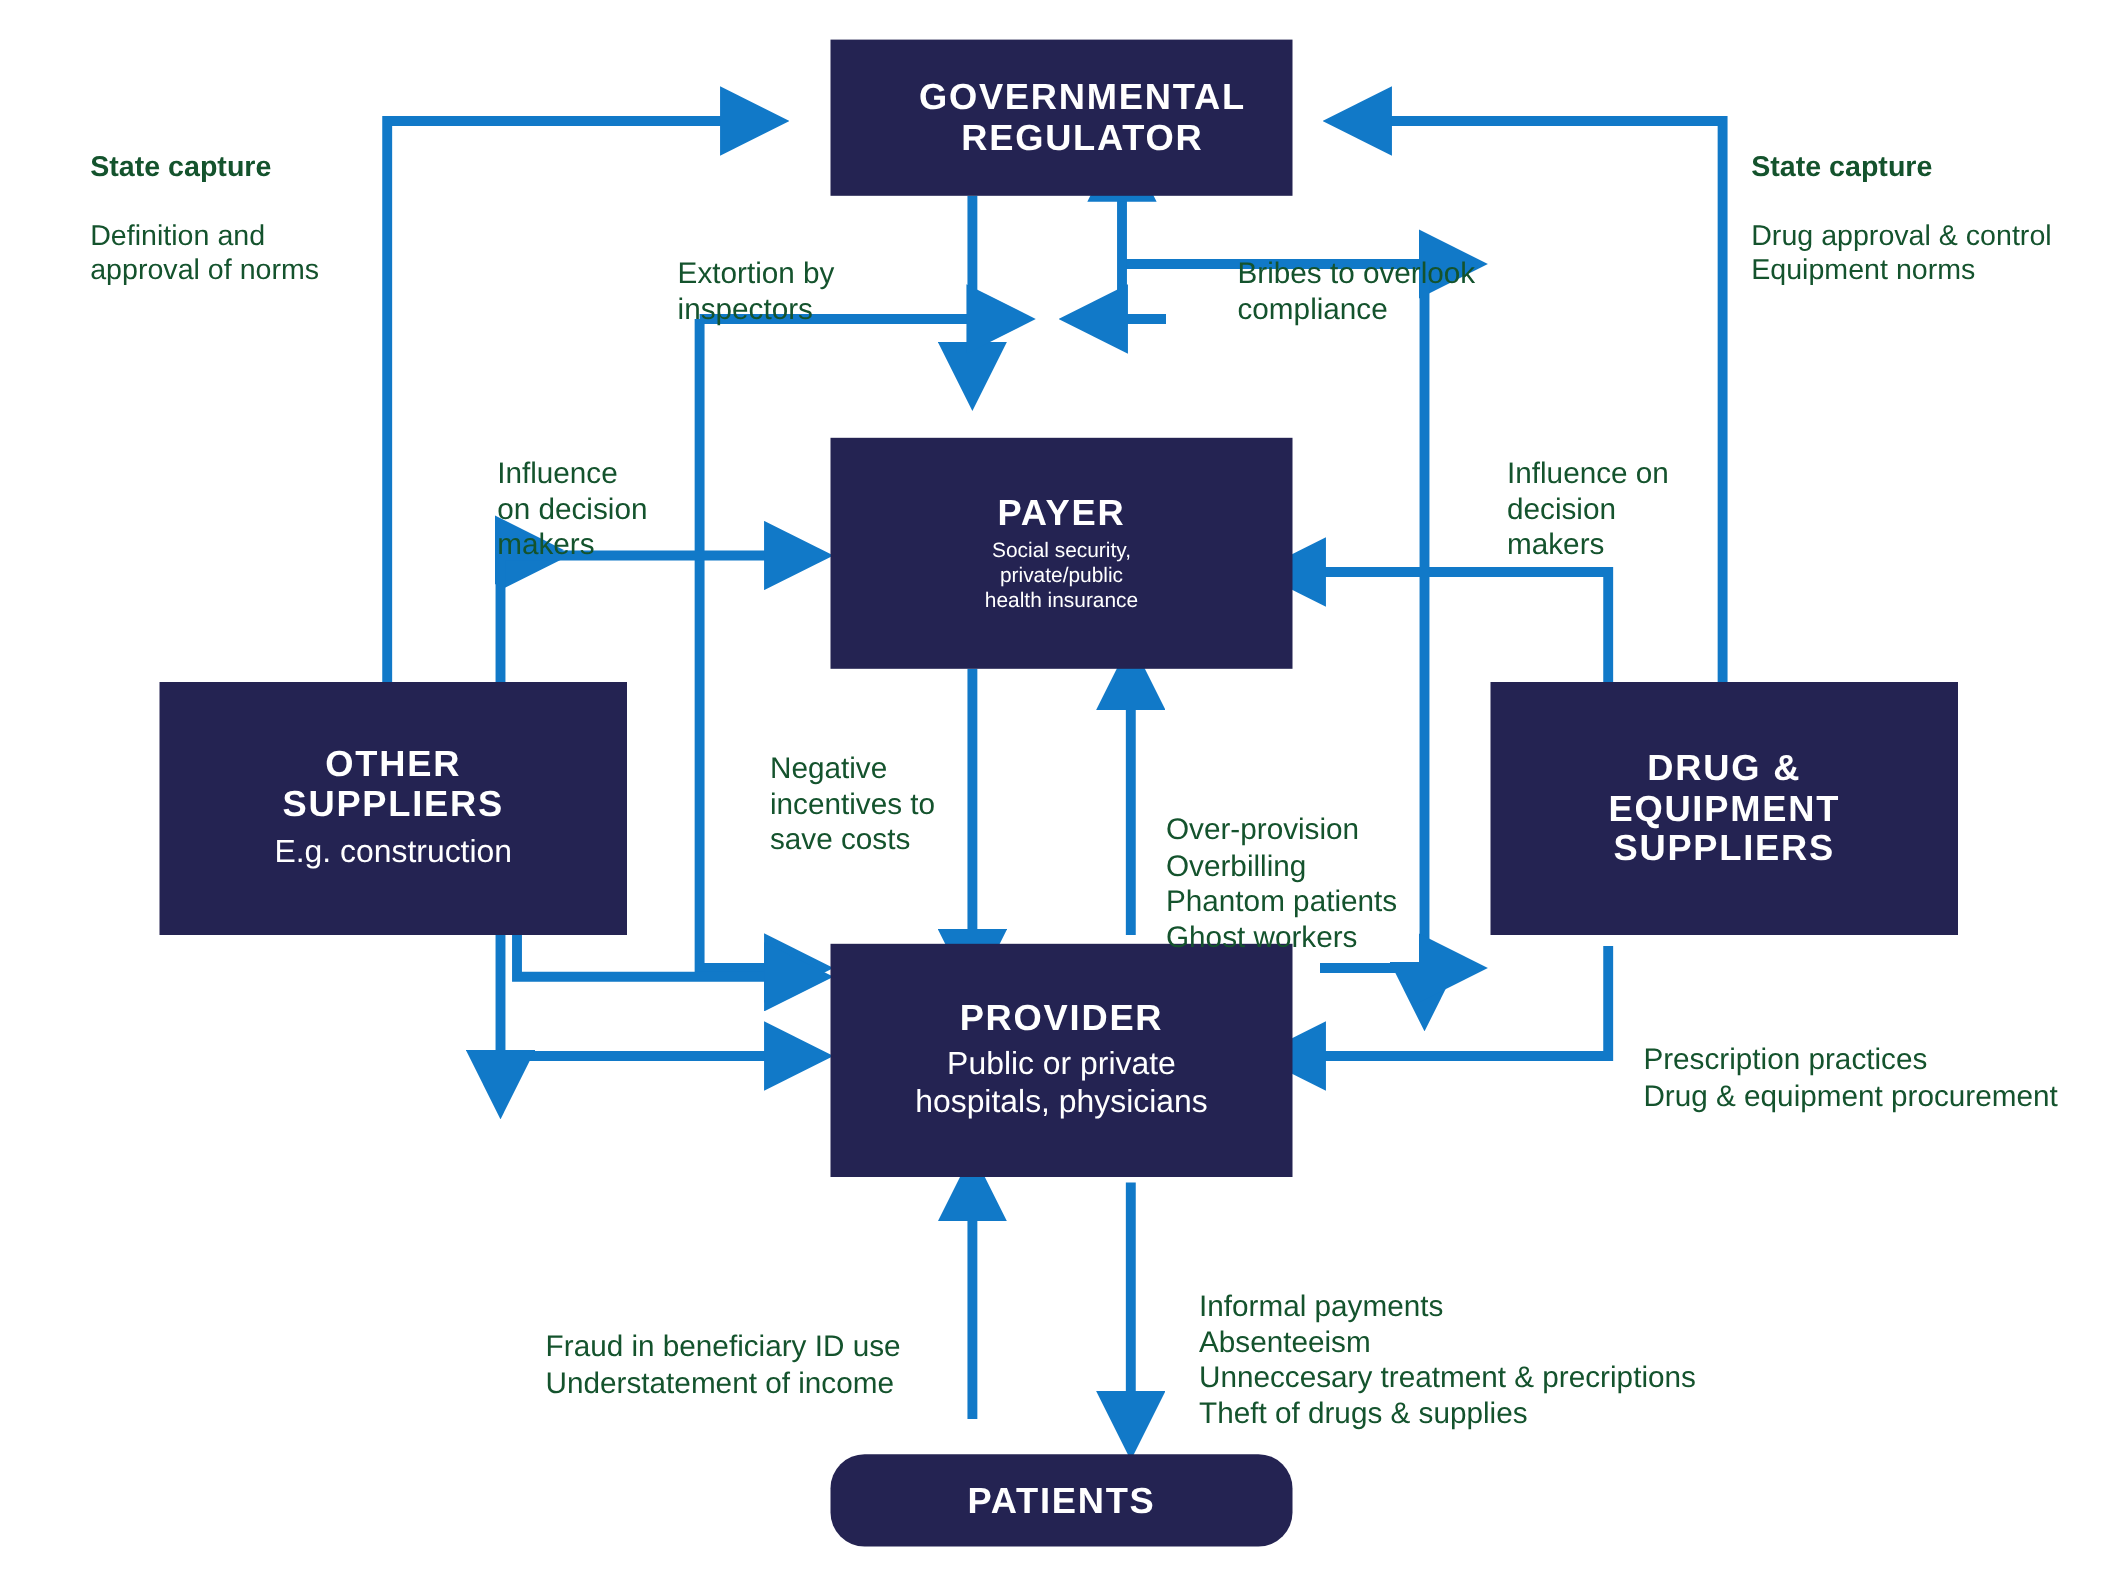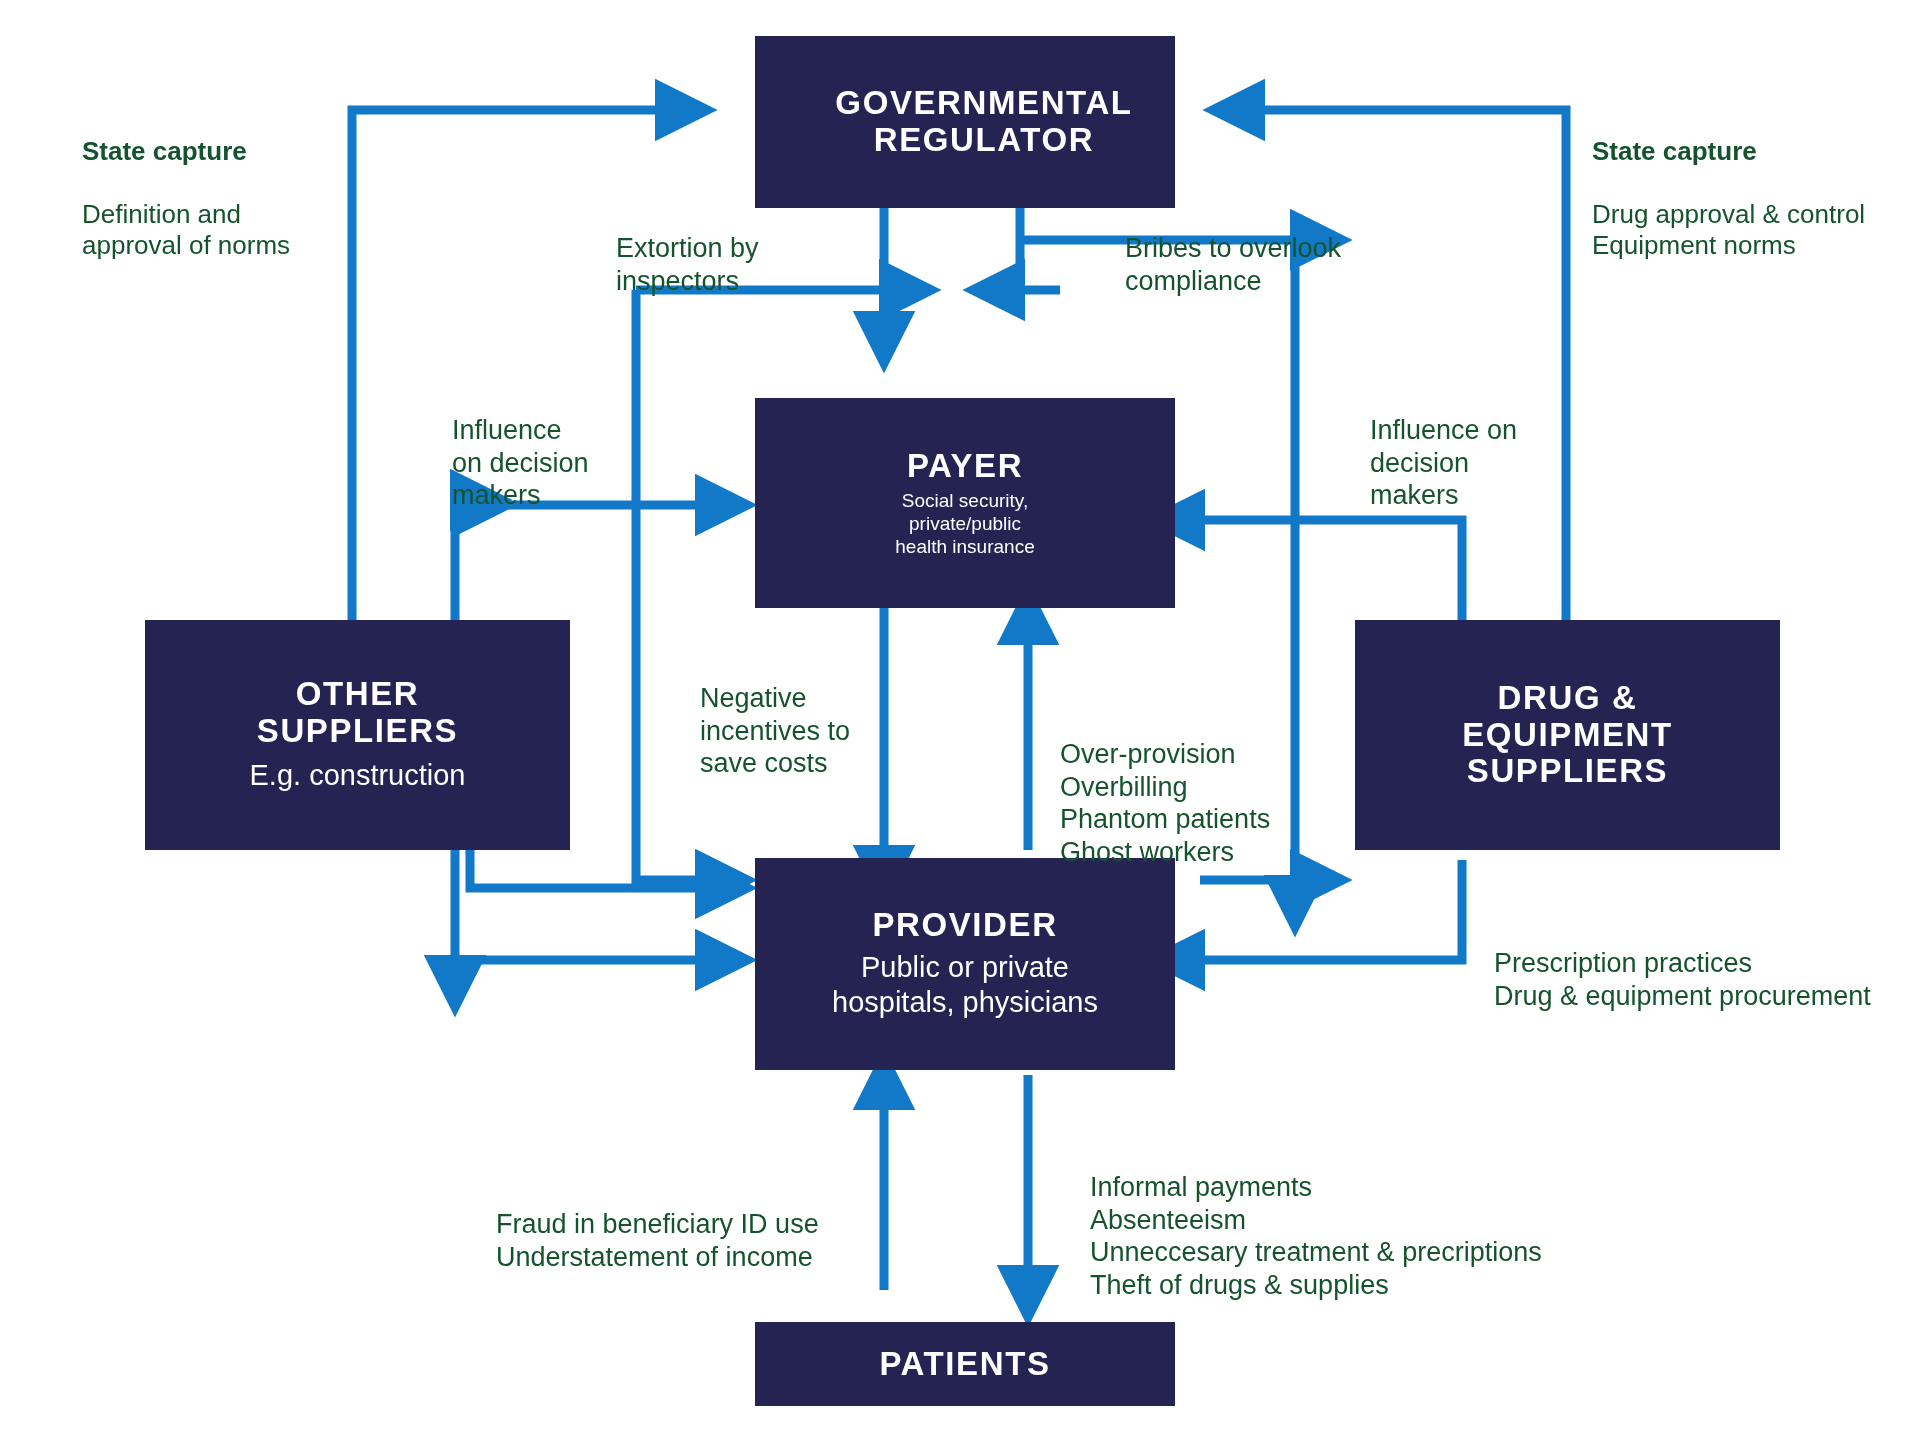--- a/index.html
+++ b/index.html
@@ -107,21 +107,21 @@
       <path d="M 455,700 L 455,960" marker-end=""></path>
 
       <path d="M 1462,860 L 1462,960 L 1200,960"></path>
 
       <path d="M 884,1290 L 884,1105"></path>
 
       <path d="M 1028,1075 L 1028,1270"></path>
     </g>
   </svg>
 
-  <div class="node" style="left:755px; top:36px; width:420px; height:172px; font-size:33px;padding-left:48px;">
+  <div class="node" style="left:755px; top:36px; width:420px; height:142px; font-size:33px;padding-left:48px;">
     <div class="n-title">GOVERNMENTAL
 REGULATOR</div>
   </div>
 
   <div class="node" style="left:755px; top:398px; width:420px; height:210px; font-size:30px;">
     <div class="n-title" style="font-size:33px; margin-bottom:4px;">PAYER</div>
     <div class="n-sub" style="font-size:19px; white-space:pre-line;">Social security,
 private/public
 health insurance</div>
   </div>
@@ -137,21 +137,21 @@
 SUPPLIERS</div>
     <div class="n-sub" style="font-size:29px;">E.g. construction</div>
   </div>
 
   <div class="node" style="left:1355px; top:620px; width:425px; height:230px; font-size:30px;">
     <div class="n-title" style="font-size:33px; white-space:pre-line;">DRUG &amp;
 EQUIPMENT
 SUPPLIERS</div>
   </div>
 
-  <div class="node" style="left:755px; top:1322px; width:420px; height:84px; font-size:33px;">
+  <div class="node" style="left:755px; top:1322px; width:420px; height:84px; font-size:33px;border-radius:31px;">
     <div class="n-title">PATIENTS</div>
   </div>
 
   <div class="lbl" style="left:82px; top:105px; font-size:26px;">
     <span class="lbl-strong">State capture</span>
     <span class="lbl-body">Definition and
 approval of norms</span>
   </div>
 
   <div class="lbl" style="left:1592px; top:105px; font-size:26px;">

